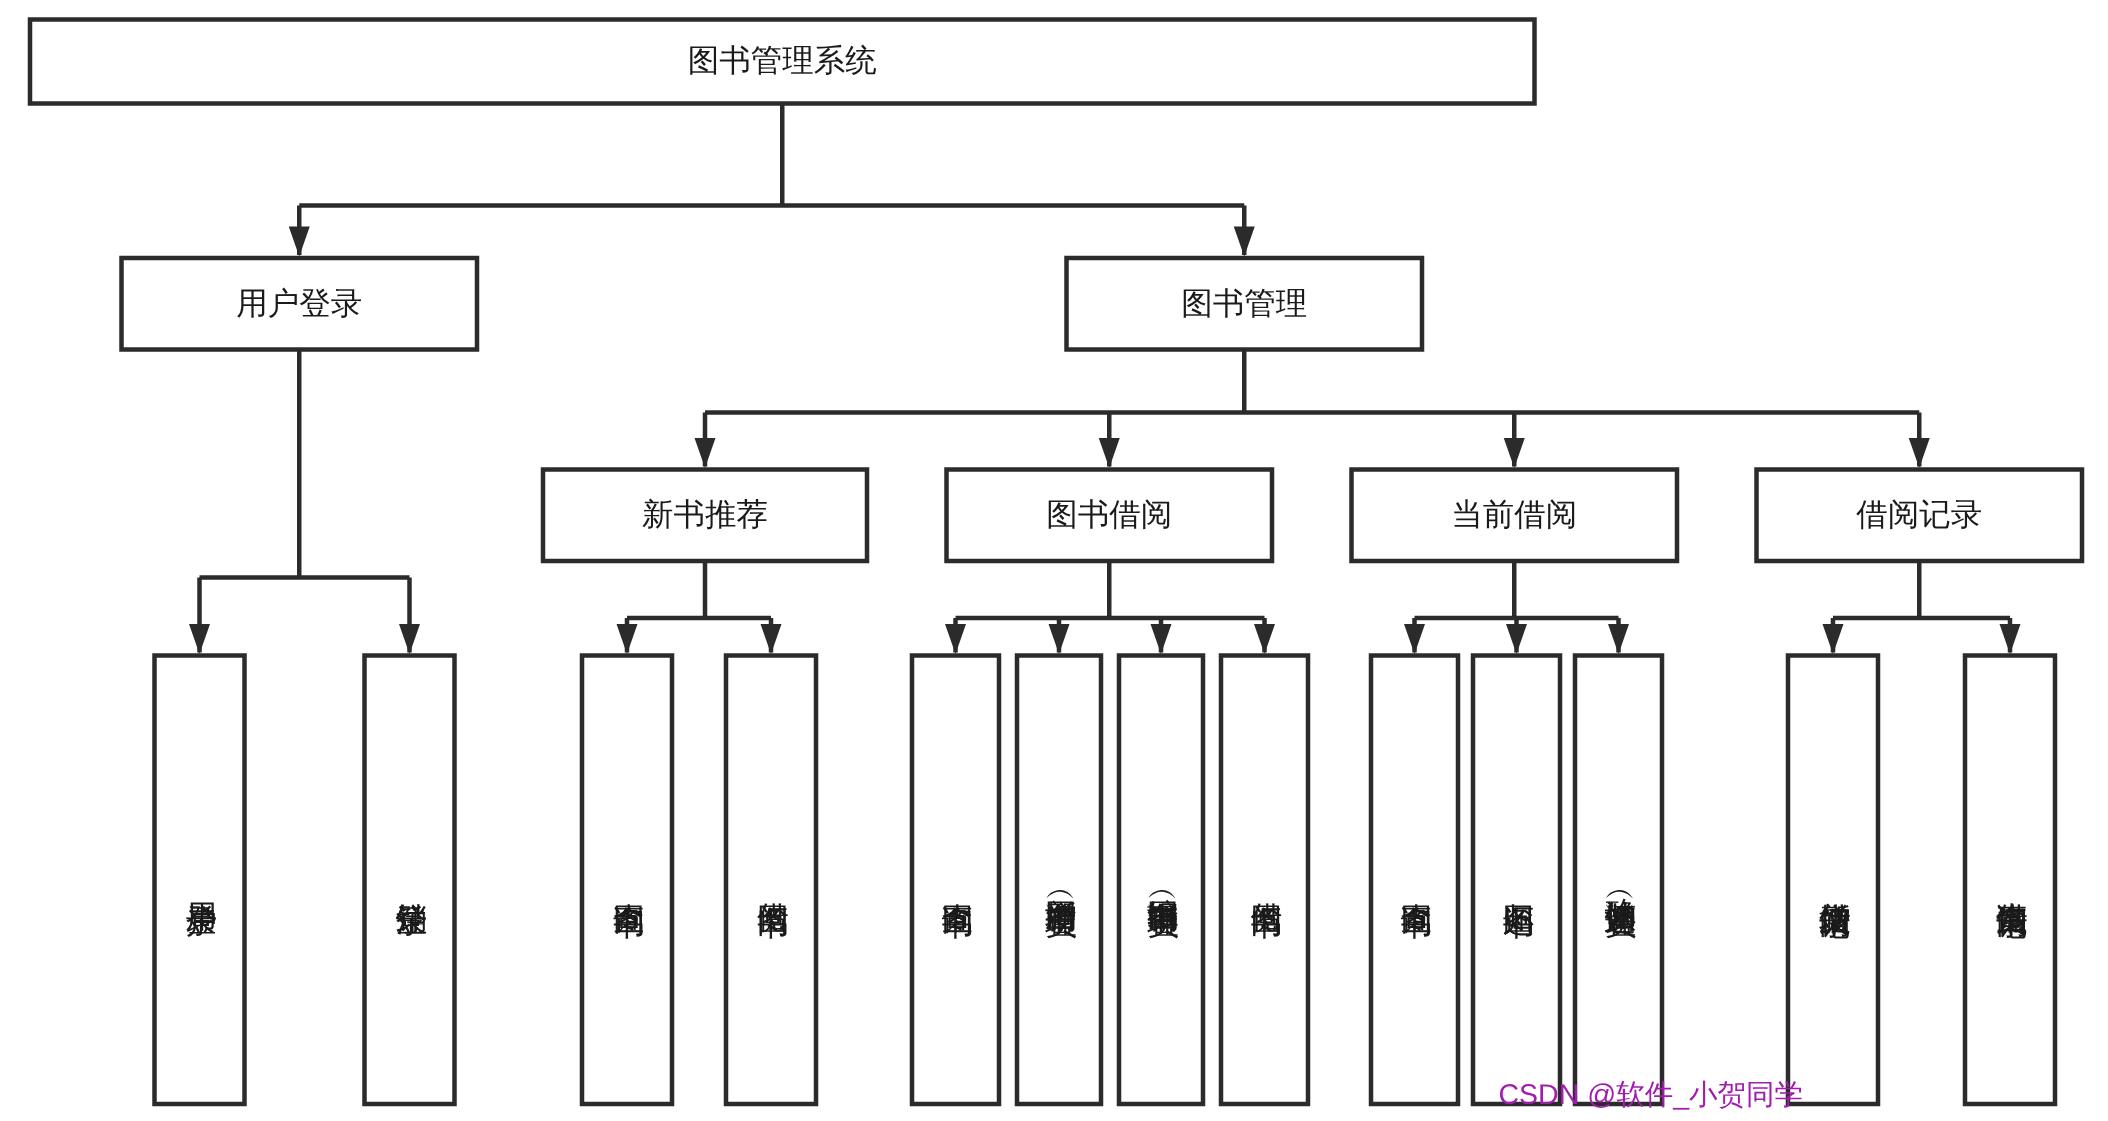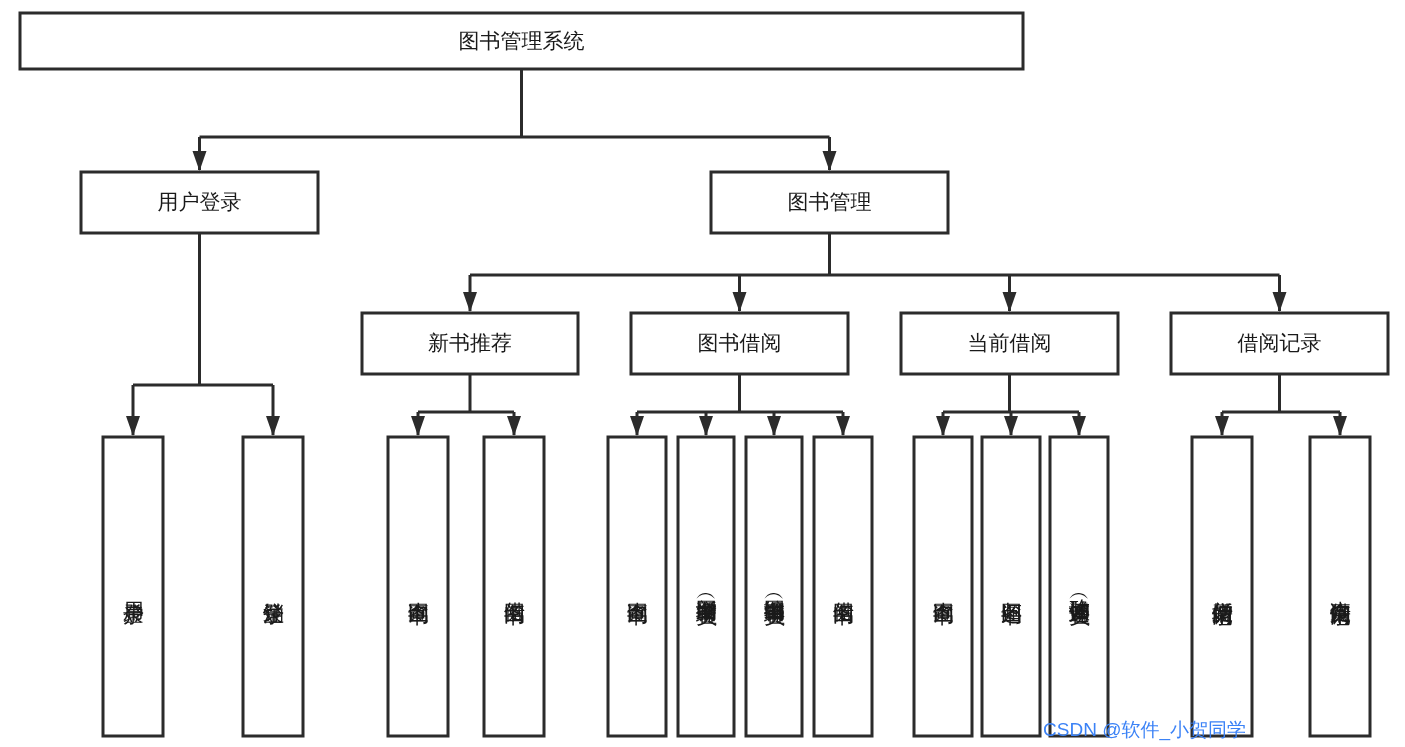--- a/index.html
+++ b/index.html
@@ -11,21 +11,20 @@
     width: 1405px;
     height: 747px;
     font-family: "Liberation Sans", "DejaVu Sans", sans-serif;
     overflow: hidden;
   }
   #diagram-root {
     position: relative;
     width: 1212px;
     height: 747px;
     background: #ffffff;
-    padding-left: 44px;
   }
   svg.diagram-canvas {
     position: absolute;
     left: 0;
     top: 0;
     width: 1405px;
     height: 747px;
   }
   .node-box {
     fill: #ffffff;
@@ -62,21 +61,21 @@
     text-align: center;
     white-space: nowrap;
     pointer-events: none;
   }
   #watermark {
     position: absolute;
     right: 10px;
     bottom: 4px;
     font-family: "Liberation Sans", "DejaVu Sans", sans-serif;
     font-size: 19px;
-    color: #3b82f6;
+    color: #a21caf;
     white-space: nowrap;
   }
 </style>
 </head>
 <body>
 
 <div id="diagram-root">
   <svg class="diagram-canvas" viewBox="0 0 1405 747">
     <g id="connector-layer">
         <line x1="521.5" y1="69" x2="521.5" y2="137" class="connector"></line>

